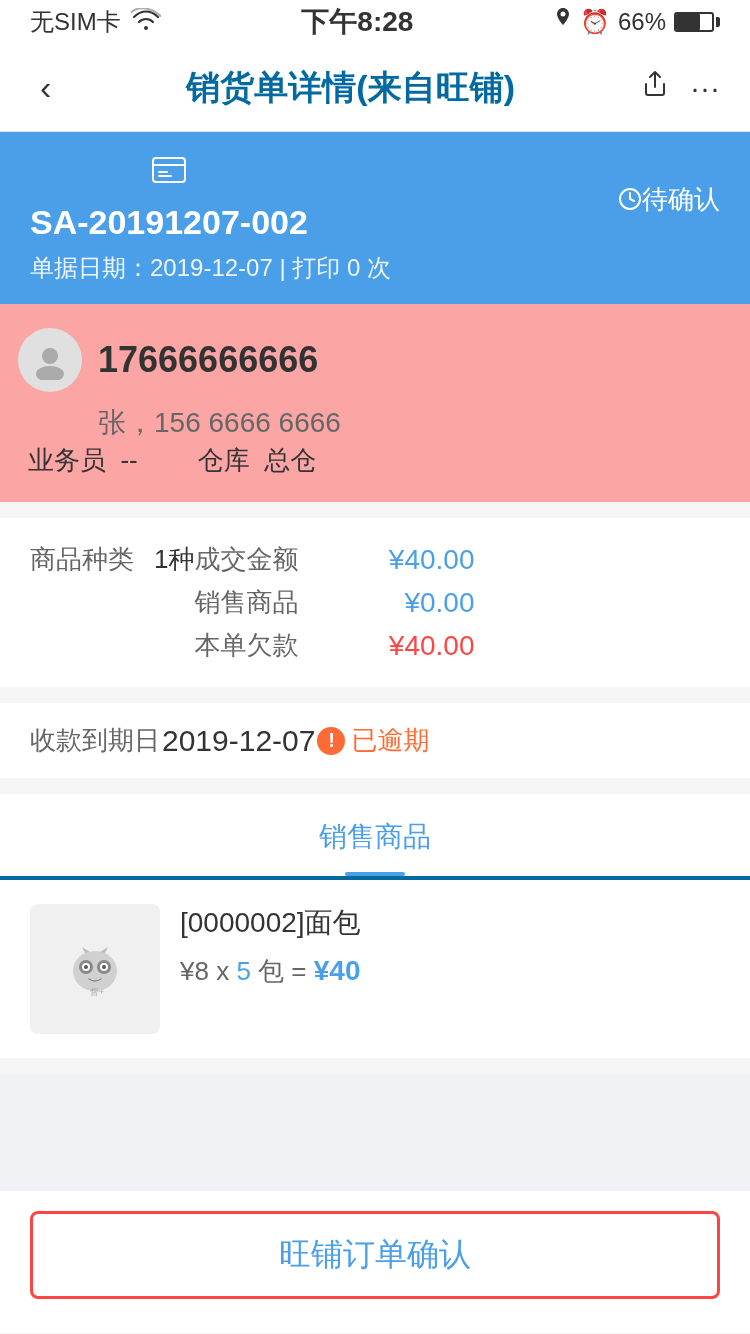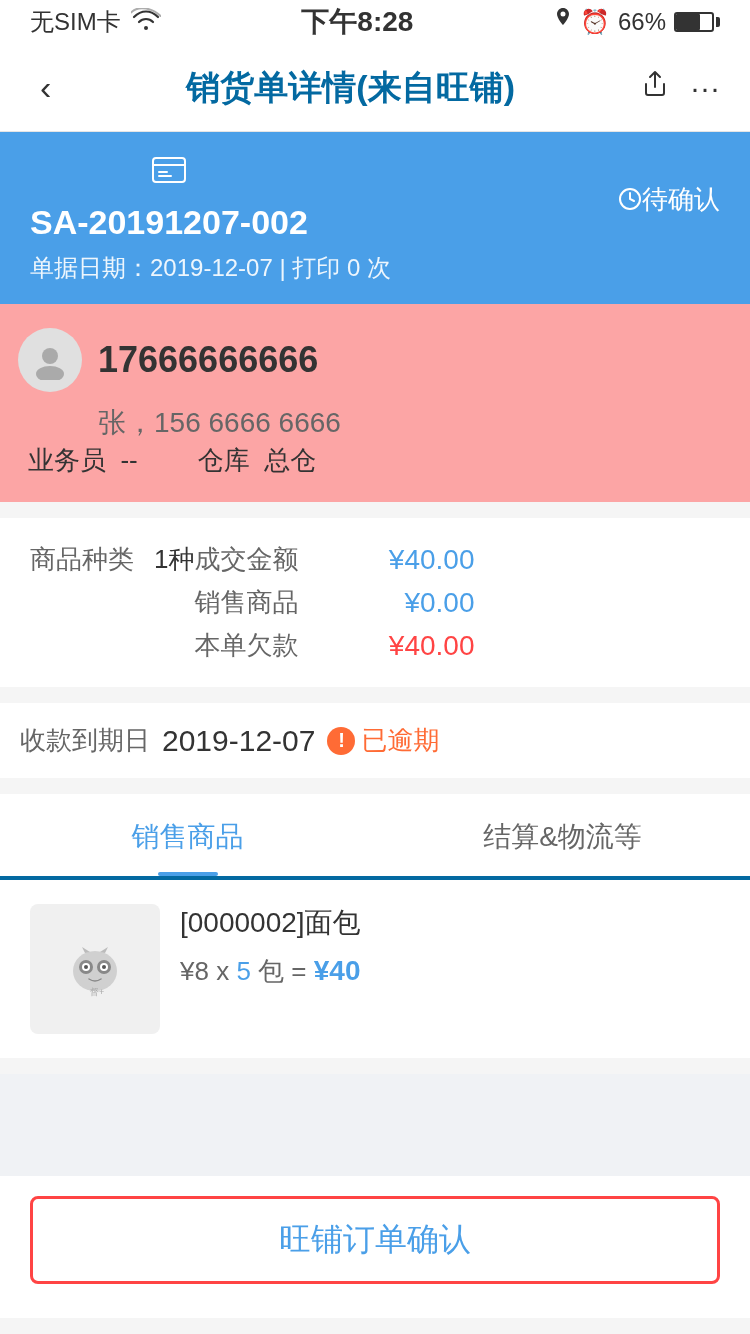--- a/index.html
+++ b/index.html
@@ -196,25 +196,25 @@
     .amount-value {
       font-size: 28px;
       color: #4a9fe8;
       font-weight: 500;
     }
     .amount-value.red { color: #ff4444; }
 
     
     .due-section {
       background: #fff;
-      padding: 20px 20px;
+      padding: 20px 30px;
       margin-bottom: 16px;
       display: flex;
       align-items: center;
-      gap: 12px;
+      gap: 2px;
     }
     .due-label { font-size: 26px; color: #666; }
     .due-date { font-size: 30px; color: #333; }
     .overdue-badge {
       display: inline-flex;
       align-items: center;
       gap: 6px;
       background: transparent;
       font-size: 26px;
       color: #ff6b35;
@@ -305,21 +305,21 @@
     
     .bottom-area {
       background: #f0f2f5;
       flex: 1;
       min-height: 200px;
     }
 
     
     .confirm-btn-wrap {
       position: fixed;
-      bottom: 16px;
+      bottom: 1px;
       left: 0;
       width: 750px;
       padding: 20px 30px 34px;
       background: #fff;
     }
     .confirm-btn {
       width: 100%;
       height: 88px;
       border: 3px solid #ff4444;
       background: #fff;
@@ -455,23 +455,20 @@
     <div class="overdue-dot">!</div>
     <span>已逾期</span>
   </div>
 </div>
 
 <div class="tabs-section card">
   <div class="tabs">
     <div class="tab active">
       <span>销售商品</span>
     </div>
-    <div class="tab">
-      <span>结算&amp;物流等</span>
-    </div>
   </div>
 </div>
 
 <div class="product-section card">
   <div class="product-item">
     <div class="product-thumb">
 
       <svg viewBox="0 0 70 60" fill="none">
         <ellipse cx="35" cy="32" rx="22" ry="20" fill="#d0d0d0"></ellipse>
         <circle cx="26" cy="28" r="7" fill="#888"></circle>

